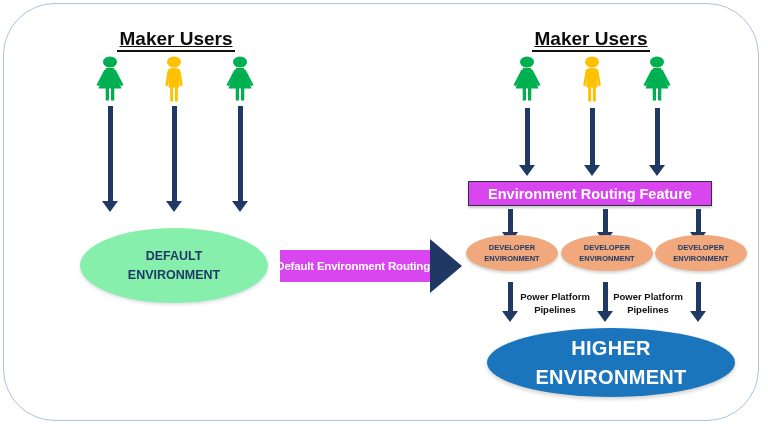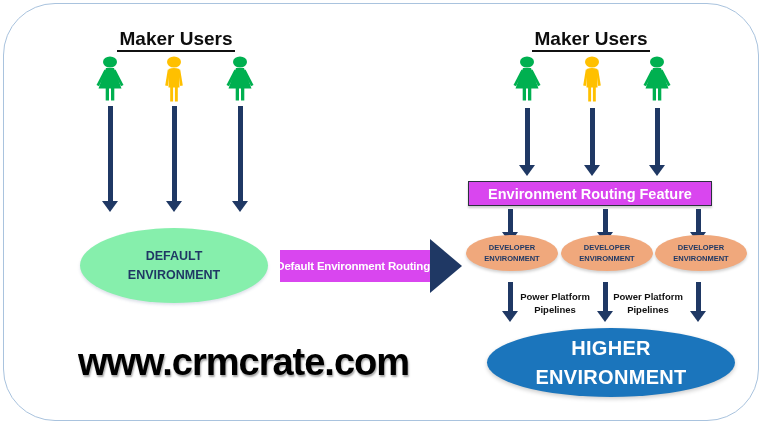--- a/index.html
+++ b/index.html
@@ -5,21 +5,21 @@
   html,body{margin:0;padding:0;background:#fff;}
   .canvas{
     position:relative;width:768px;height:432px;background:#ffffff;overflow:hidden;
     font-family:"Liberation Sans", sans-serif;
   }
   .frame{
     position:absolute;left:3px;top:3px;right:9px;bottom:11px;
     border:1.6px solid #a9c3de;border-radius:52px;
   }
   
-  .title{position:absolute;width:170px;text-align:center;font-size:19px;font-weight:bold;color:#0d0d0d;}
+  .title{position:absolute;width:170px;text-align:center;font-size:19px;font-weight:bold;color:#0d0d0d;text-decoration:underline;}
   .title span{border-bottom:2.5px solid #111;padding:0 2px 1px 2px;}
   .left-title{left:91px;top:28px;}
   .right-title{left:506px;top:28px;}
   
   .person{position:absolute;width:36px;height:50px;}
   .fill-green{fill:#00B050;}
   .fill-yellow{fill:#FFC000;}
   
   .varrow{position:absolute;width:16px;display:flex;flex-direction:column;align-items:center;}
   .varrow .shaft{width:5px;flex:1;background:#1F3864;}
@@ -186,14 +186,13 @@
       <i class="ahead"></i>
     </div>
 
   <div class="pipeline-label pl1">Power Platform Pipelines</div>
   <div class="pipeline-label pl2">Power Platform Pipelines</div>
 
   <div class="ellipse higher-env">
     <span>HIGHER ENVIRONMENT</span>
   </div>
 
-  <div class="watermark">www.crmcrate.com</div>
 </div>
 
 </body></html>

